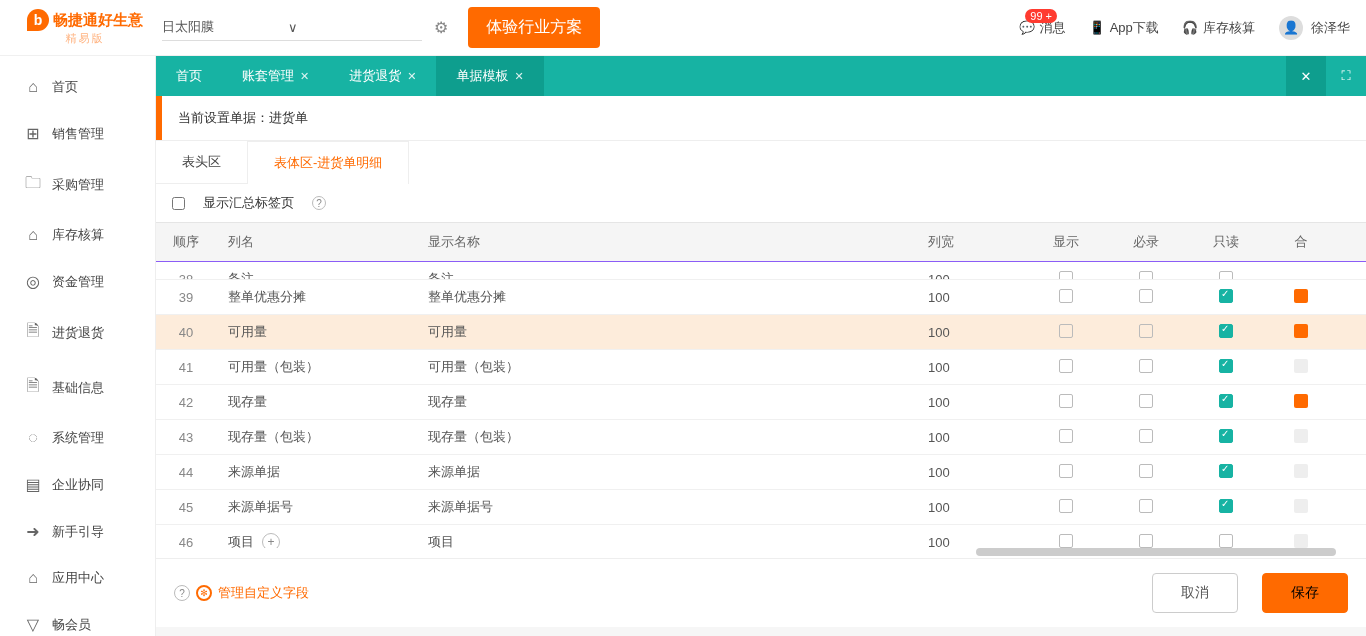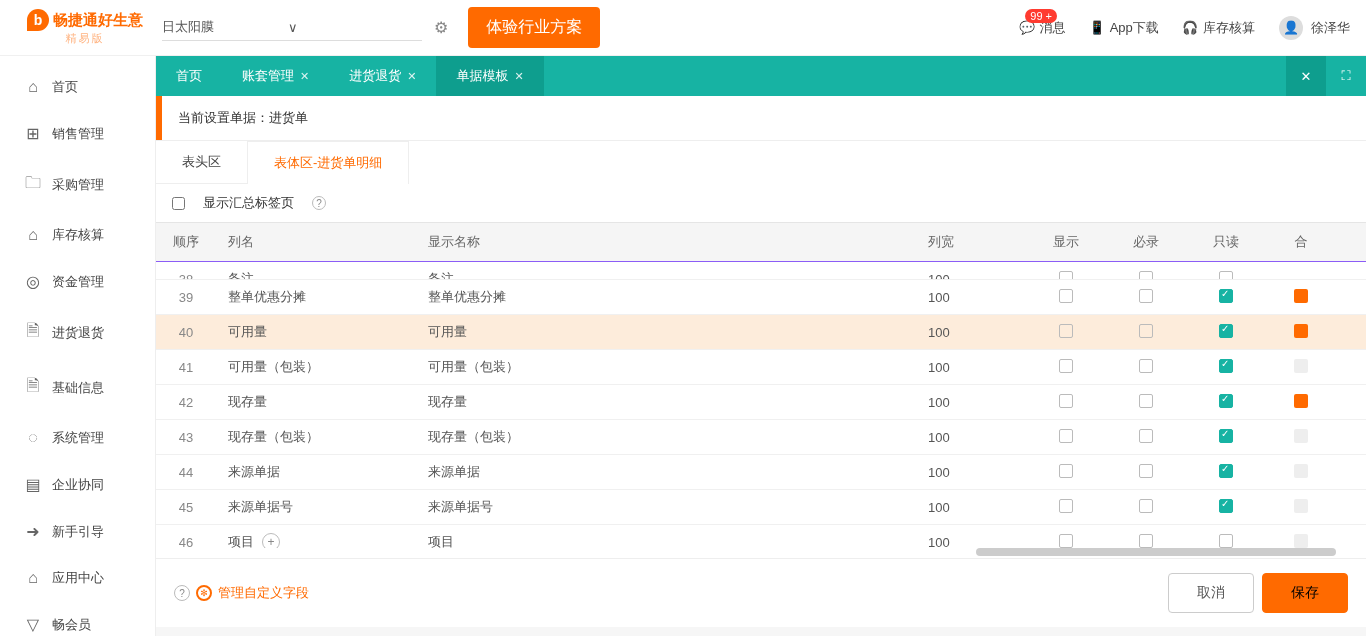--- a/index.html
+++ b/index.html
@@ -72,21 +72,21 @@
 .sq-badge.off { background: #eee; }
 .plus-circle { width: 18px; height: 18px; border: 1px solid #bbb; border-radius: 50%; display: inline-flex; align-items: center; justify-content: center; color: #888; font-size: 12px; margin-left: 8px; }
 .hscroll { height: 10px; background: transparent; position: relative; }
 .hscroll-track { position: absolute; right: 30px; top: 0; height: 8px; width: 360px; background: #ccc; border-radius: 4px; }
 
 
 .footer { background: #fff; border-top: 1px solid #eee; padding: 14px 18px; display: flex; align-items: center; }
 .link-manage { color: #ff6a00; display: flex; align-items: center; gap: 6px; cursor: pointer; }
 .gear-icon-sm { width: 16px; height: 16px; border: 2px solid #ff6a00; border-radius: 50%; display: inline-flex; align-items: center; justify-content: center; font-size: 9px; }
 .qcircle { width: 16px; height: 16px; border: 1px solid #bbb; border-radius: 50%; display: inline-flex; align-items: center; justify-content: center; font-size: 10px; color: #888; margin-right: 6px; }
-.footer-btns { margin-left: auto; display: flex; gap: 8px; }
+.footer-btns { margin-left: auto; display: flex; gap: 24px; }
 .btn { padding: 10px 28px; border-radius: 4px; cursor: pointer; font-size: 14px; }
 .btn.secondary { background: #fff; border: 1px solid #ccc; color: #555; }
 .btn.primary { background: #ff6a00; border: 1px solid #ff6a00; color: #000000; }
 
 .chkbox { width: 13px; height: 13px; }
 </style>
 </head>
 <body>
 
 <div class="top-header">

